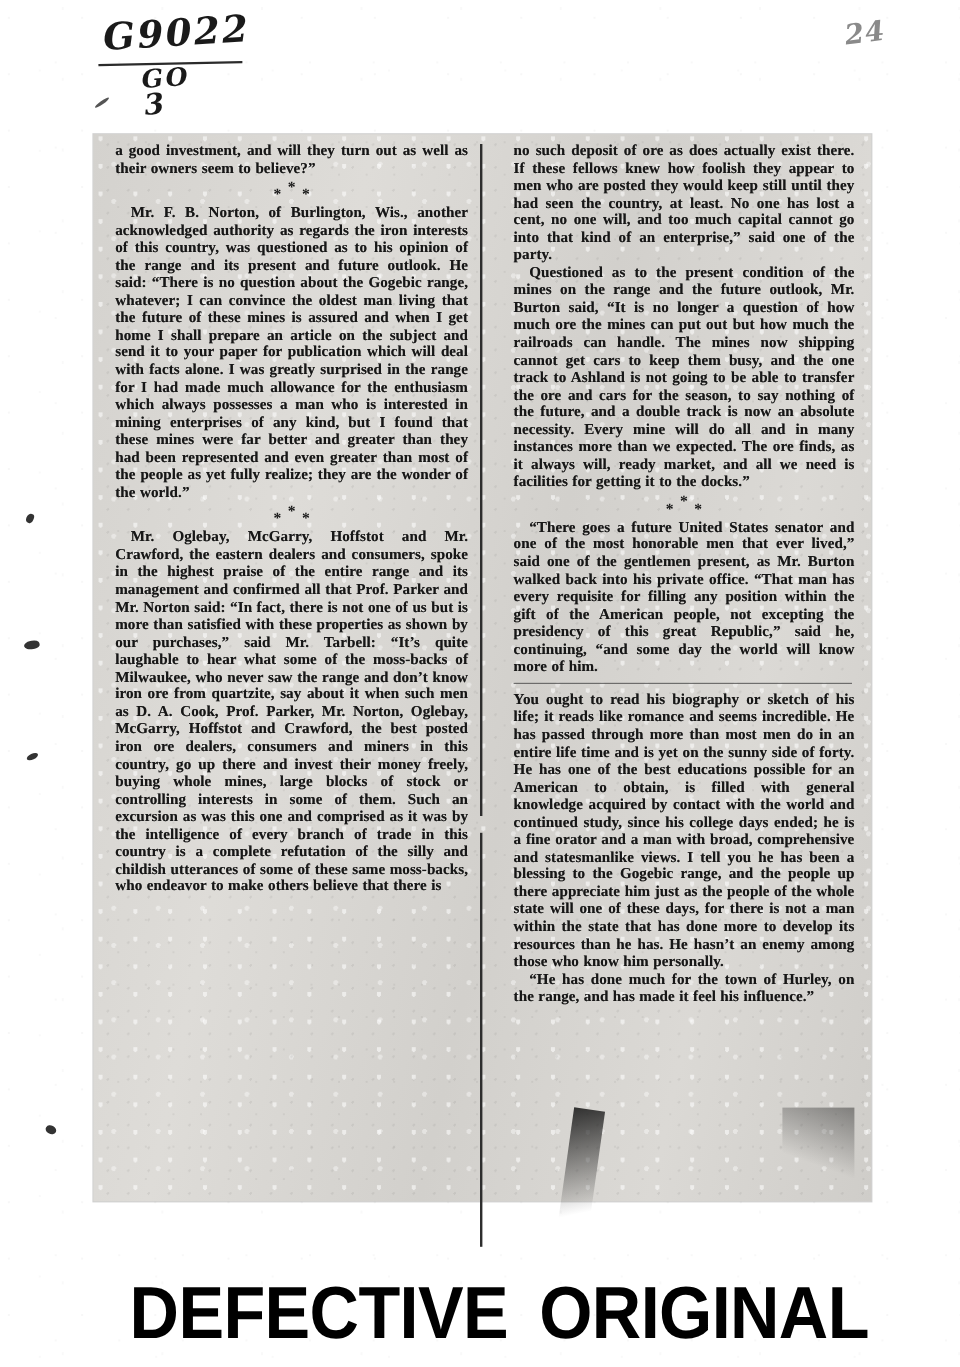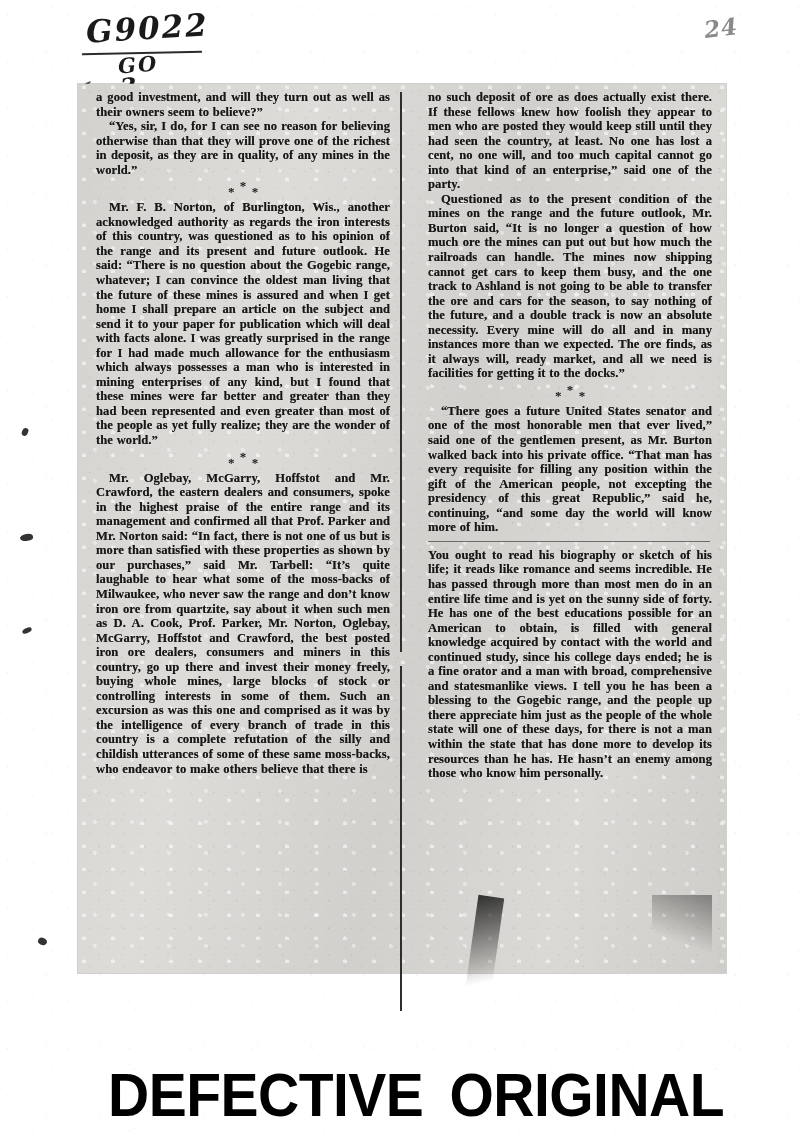--- a/index.html
+++ b/index.html
@@ -94,21 +94,21 @@
   #speck-1 { left: 22px; top: 428px;  width: 6px;  height: 8px;  border-radius: 60% 40% 50% 50%; transform: rotate(20deg); }
   #speck-2 { left: 20px; top: 534px;  width: 13px; height: 7px;  border-radius: 50% 50% 40% 60%; transform: rotate(-12deg); }
   #speck-3 { left: 22px; top: 628px;  width: 10px; height: 5px;  border-radius: 50%; transform: rotate(-25deg); }
   #speck-4 { left: 38px; top: 938px;  width: 9px;  height: 7px;  border-radius: 50% 50% 55% 45%; transform: rotate(30deg); }
   #speck-5 { left: 78px; top: 84px;   width: 14px; height: 3px;  border-radius: 50%; transform: rotate(-35deg); background:#555; }
 
   
   #clipping {
     position: absolute;
     left: 78px;
-    top: 84px;
+    top: 112px;
     width: 648px;
     height: 889px;
     background: #d8d6d2;
     background-image:
       radial-gradient(circle at 20% 15%, rgba(255,255,255,.55) 0 2px, transparent 2px),
       radial-gradient(circle at 70% 45%, rgba(0,0,0,.06) 0 1px, transparent 1px),
       radial-gradient(circle at 45% 80%, rgba(255,255,255,.4) 0 2px, transparent 2px),
       radial-gradient(circle at 90% 25%, rgba(0,0,0,.05) 0 1px, transparent 1px),
       linear-gradient(102deg, #d4d2ce 0%, #dedcd8 28%, #d2d0cc 55%, #dbd9d5 78%, #cfcdc9 100%);
     background-size: 29px 23px, 17px 19px, 37px 31px, 23px 27px, 100% 100%;
@@ -256,21 +256,20 @@
 
   <div id="clipping">
 
     <div id="column-rule"></div>
     <div id="column-rule-lower"></div>
 
     <div class="column" id="column-left">
 
       <p class="para no-indent">a good investment, and will they turn out as well as their owners seem to believe?”</p>
 
-      <p class="para">“Yes, sir, I do, for I can see no reason for believing otherwise than that they will prove one of the richest in deposit, as they are in quality, of any mines in the world.”</p>
 
       <div class="star-sep">
         <div class="star-top">*</div>
         <div class="star-bottom">* *</div>
       </div>
 
       <p class="para">Mr. F. B. Norton, of Burlington, Wis., another acknowledged authority as regards the iron interests of this country, was questioned as to his opinion of the range and its present and future outlook. He said: “There is no question about the Gogebic range, whatever; I can convince the oldest man living that the future of these mines is assured and when I get home I shall prepare an article on the subject and send it to your paper for publication which will deal with facts alone. I was greatly surprised in the range for I had made much allowance for the enthusiasm which always possesses a man who is interested in mining enterprises of any kind, but I found that these mines were far better and greater than they had been represented and even greater than most of the people as yet fully realize; they are the wonder of the world.”</p>
 
       <div class="star-sep">
         <div class="star-top">*</div>
@@ -290,20 +289,21 @@
         <div class="star-top">*</div>
         <div class="star-bottom">* *</div>
       </div>
 
       <p class="para">“There goes a future United States senator and one of the most honorable men that ever lived,” said one of the gentlemen present, as Mr. Burton walked back into his private office. “That man has every requisite for filling any position within the gift of the American people, not excepting the presidency of this great Republic,” said he, continuing, “and some day the world will know more of him.</p>
 
       <div class="section-rule"></div>
 
       <p class="para no-indent">You ought to read his biography or sketch of his life; it reads like romance and seems incredible. He has passed through more than most men do in an entire life time and is yet on the sunny side of forty. He has one of the best educations possible for an American to obtain, is filled with general knowledge acquired by contact with the world and continued study, since his college days ended; he is a fine orator and a man with broad, comprehensive and statesmanlike views. I tell you he has been a blessing to the Gogebic range, and the people up there appreciate him just as the people of the whole state will one of these days, for there is not a man within the state that has done more to develop its resources than he has. He hasn’t an enemy among those who know him personally.</p>
 
+      <p class="para">“He has done much for the town of Hurley, on the range, and has made it feel his influence.”</p>
     </div>
 
     <div id="clipping-smudge"></div>
     <div id="clipping-smudge-2"></div>
   </div>
 
   <div id="defective-stamp">
     <span>DEFECTIVE</span><span class="stamp-word-gap"></span><span>ORIGINAL</span>
   </div>
 

